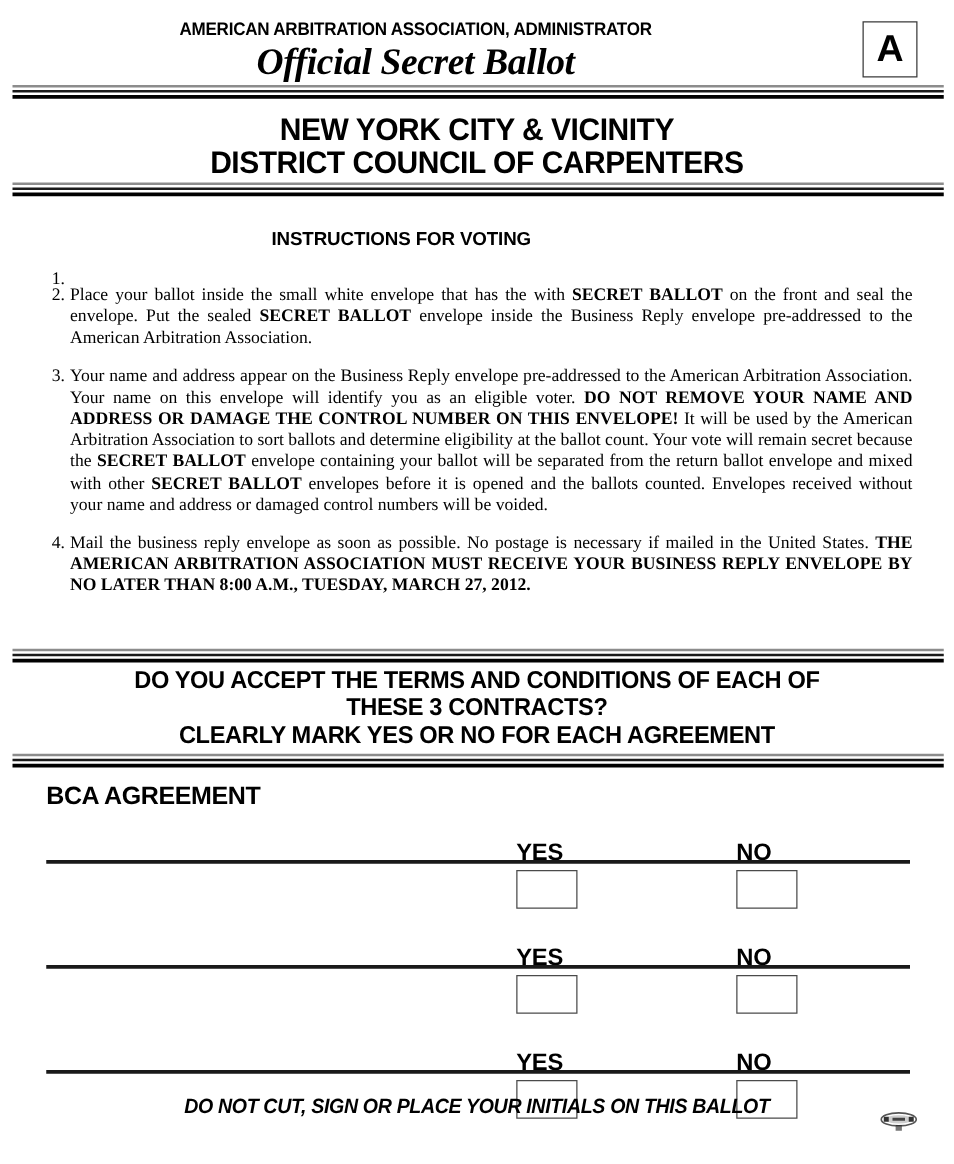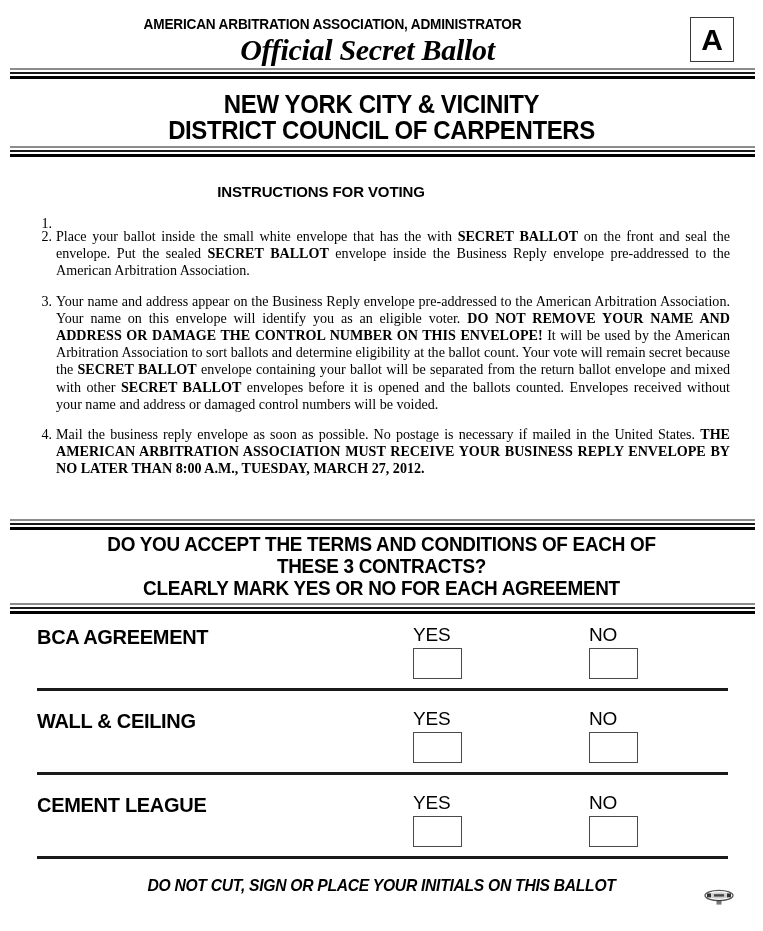--- a/index.html
+++ b/index.html
@@ -60,21 +60,20 @@
   .hdr-ballot {
     position: absolute;
     left: 0; top: 33px;
     width: 665px;
     text-align: center;
     font-family: "Liberation Serif", "DejaVu Serif", serif;
     font-style: italic;
     font-weight: bold;
     font-size: 30px;
     letter-spacing: -0.3px;
-    margin-left: 35px;
   }
   .hdr-abox {
     position: absolute;
     left: 690px; top: 17px;
     width: 44px; height: 45px;
     border: 1.6px solid #3a3a3a;
     background: #ffffff;
     box-sizing: border-box;
     display: flex;
     align-items: center;
@@ -168,25 +167,26 @@
   }
   .vote-opt {
     position: absolute;
     top: 10px;
     width: 90px;
   }
   .vote-opt.yes { left: 404px; }
   .vote-opt.no  { left: 580px; }
   .vote-opt .opt-label {
     font-family: "Liberation Sans", "DejaVu Sans", sans-serif;
-    font-weight: normal;
+    font-weight: bold;
     font-size: 19px;
     letter-spacing: -0.2px;
     text-align: left;
     padding-left: 9px;
+    margin-top: 48px;
   }
   .vote-opt .opt-box {
     margin-top: 2px;
     margin-left: 9px;
     width: 49px;
     height: 31px;
     border: 1.5px solid #4a4a4a;
     background: #ffffff;
     box-sizing: border-box;
   }
@@ -268,33 +268,31 @@
         <div class="opt-label">YES</div>
         <div class="opt-box"></div>
       </div>
       <div class="vote-opt no">
         <div class="opt-label">NO</div>
         <div class="opt-box"></div>
       </div>
     </div>
     <div class="rule-single" style="top: 688px;"></div>
     <div class="vote-row" style="top: 698px;">
-      <div class="vote-label">WALL &amp; CEILING</div>
       <div class="vote-opt yes">
         <div class="opt-label">YES</div>
         <div class="opt-box"></div>
       </div>
       <div class="vote-opt no">
         <div class="opt-label">NO</div>
         <div class="opt-box"></div>
       </div>
     </div>
     <div class="rule-single" style="top: 772px;"></div>
     <div class="vote-row" style="top: 782px;">
-      <div class="vote-label">CEMENT LEAGUE</div>
       <div class="vote-opt yes">
         <div class="opt-label">YES</div>
         <div class="opt-box"></div>
       </div>
       <div class="vote-opt no">
         <div class="opt-label">NO</div>
         <div class="opt-box"></div>
       </div>
     </div>
     <div class="rule-single" style="top: 856px;"></div>

